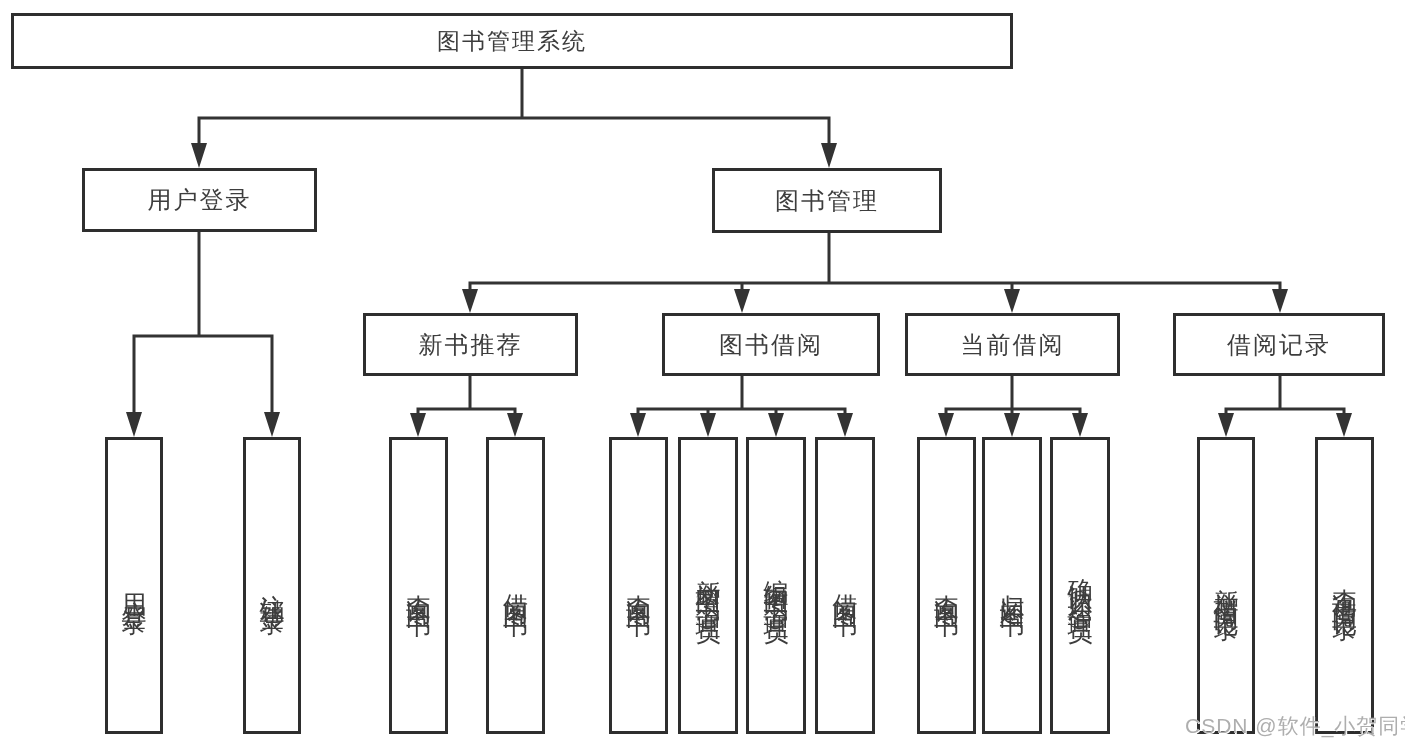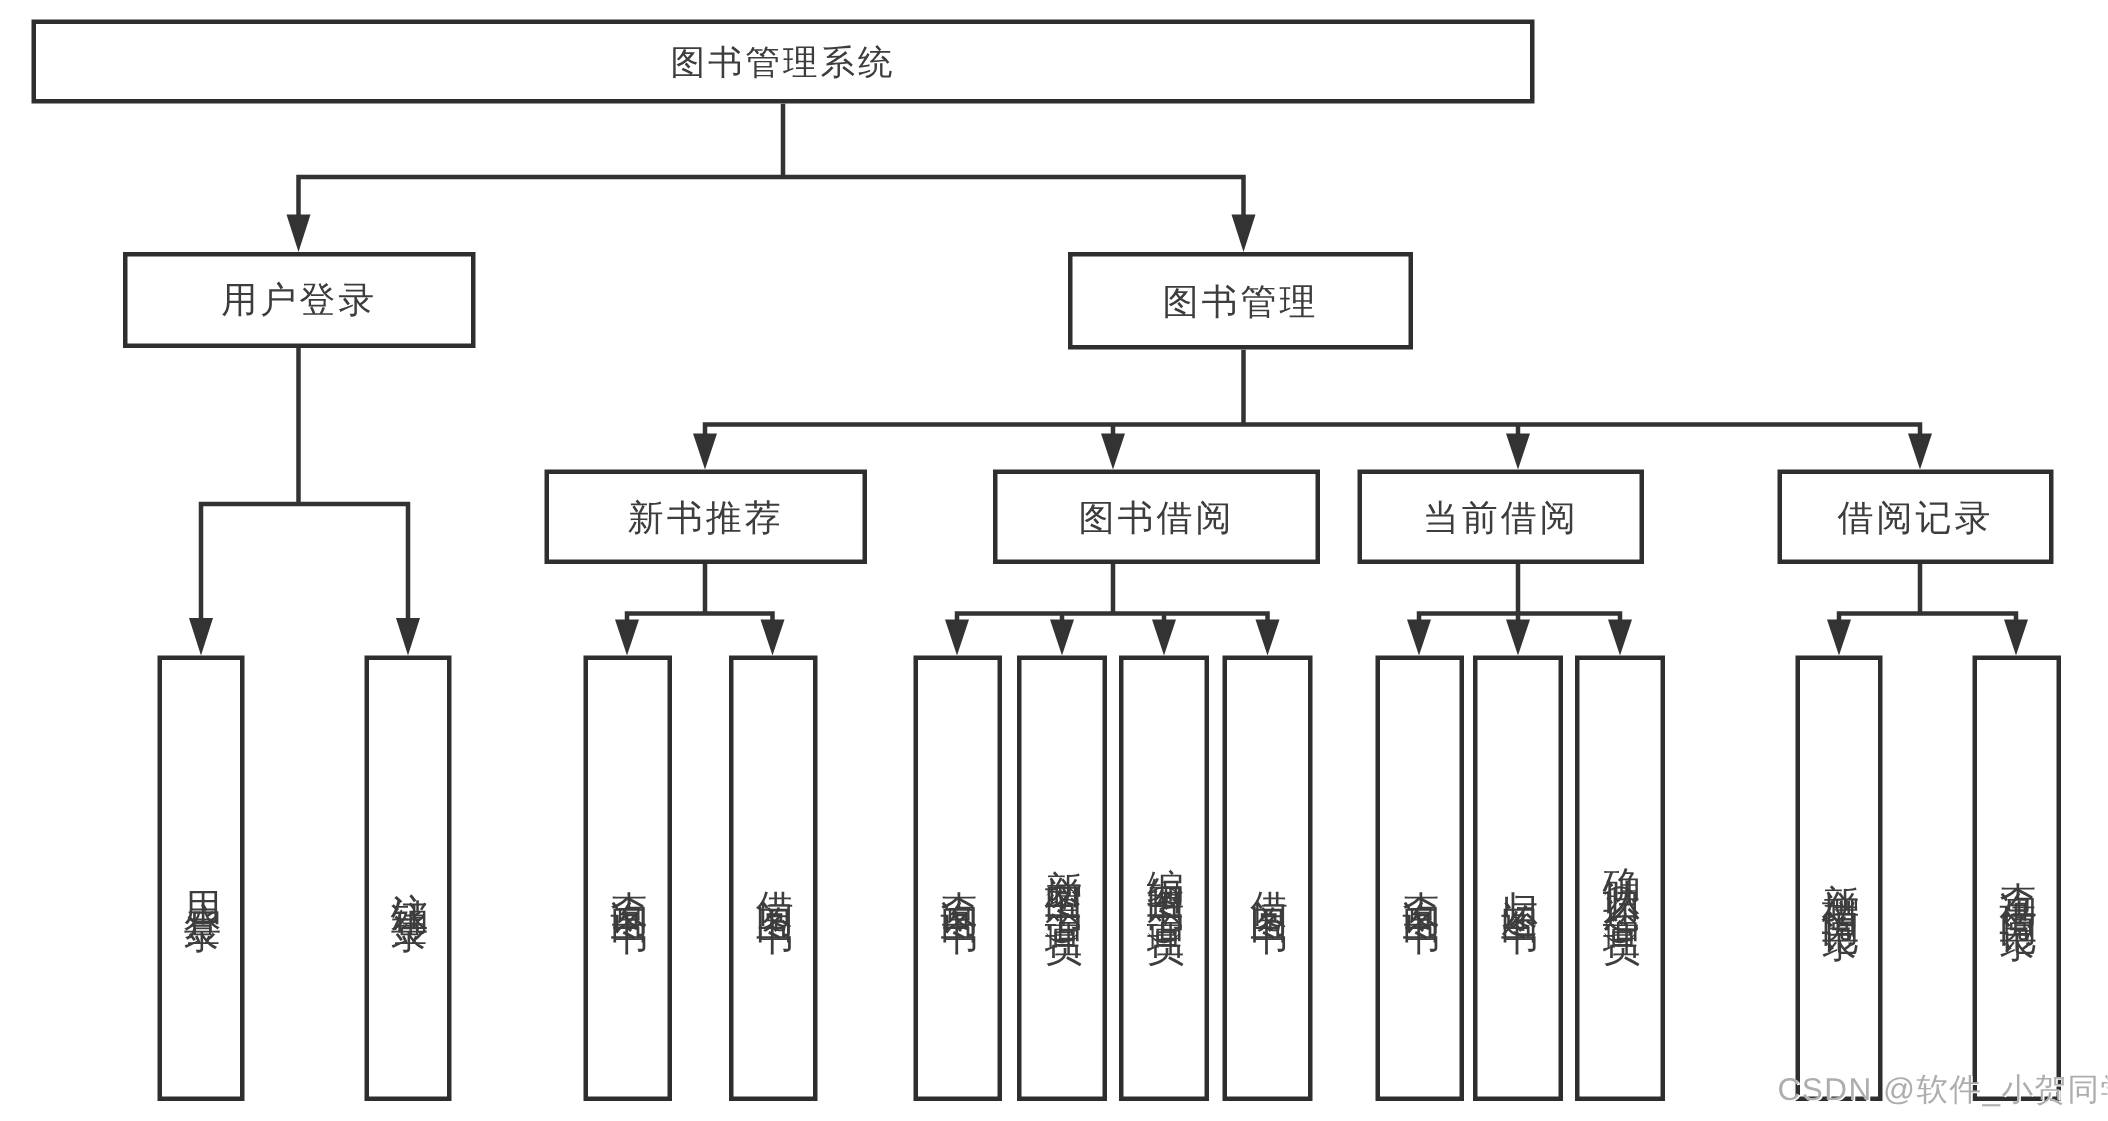--- a/index.html
+++ b/index.html
@@ -115,29 +115,29 @@
              M700 413 H716 L708 437 Z
              M768 413 H784 L776 437 Z
              M837 413 H853 L845 437 Z
              M938 413 H954 L946 437 Z
              M1004 413 H1020 L1012 437 Z
              M1072 413 H1088 L1080 437 Z
              M1218 413 H1234 L1226 437 Z
              M1336 413 H1352 L1344 437 Z" fill="#333333" stroke="none"></path>
   </svg>
 
-  <div class="node h top" style="left:21px; top:13px; width:1002px; height:56px;">图书管理系统</div>
+  <div class="node h top" style="left:11px; top:13px; width:1002px; height:56px;">图书管理系统</div>
 
   <div class="node h" style="left:82px; top:168px; width:235px; height:64px;">用户登录</div>
   <div class="node h" style="left:712px; top:168px; width:230px; height:65px;">图书管理</div>
 
   <div class="node h" style="left:363px; top:313px; width:215px; height:63px;">新书推荐</div>
   <div class="node h" style="left:662px; top:313px; width:218px; height:63px;">图书借阅</div>
-  <div class="node h" style="left:905px; top:313px; width:191px; height:63px;">当前借阅</div>
-  <div class="node h" style="left:1173px; top:313px; width:184px; height:63px;margin-left:12px;">借阅记录</div>
+  <div class="node h" style="left:905px; top:313px; width:215px; height:63px;">当前借阅</div>
+  <div class="node h" style="left:1173px; top:313px; width:212px; height:63px;">借阅记录</div>
 
   <div class="node v" style="left:105px; top:437px; width:58px; height:297px;">用户登录</div>
   <div class="node v" style="left:243px; top:437px; width:58px; height:297px;">注销登录</div>
 
   <div class="node v" style="left:389px; top:437px; width:59px; height:297px;">查询图书</div>
   <div class="node v" style="left:486px; top:437px; width:59px; height:297px;">借阅图书</div>
 
   <div class="node v" style="left:609px; top:437px; width:59px; height:297px;">查询图书</div>
   <div class="node v" style="left:678px; top:437px; width:60px; height:297px;">新增图书（管理员）</div>
   <div class="node v" style="left:746px; top:437px; width:60px; height:297px;">编辑图书（管理员）</div>

